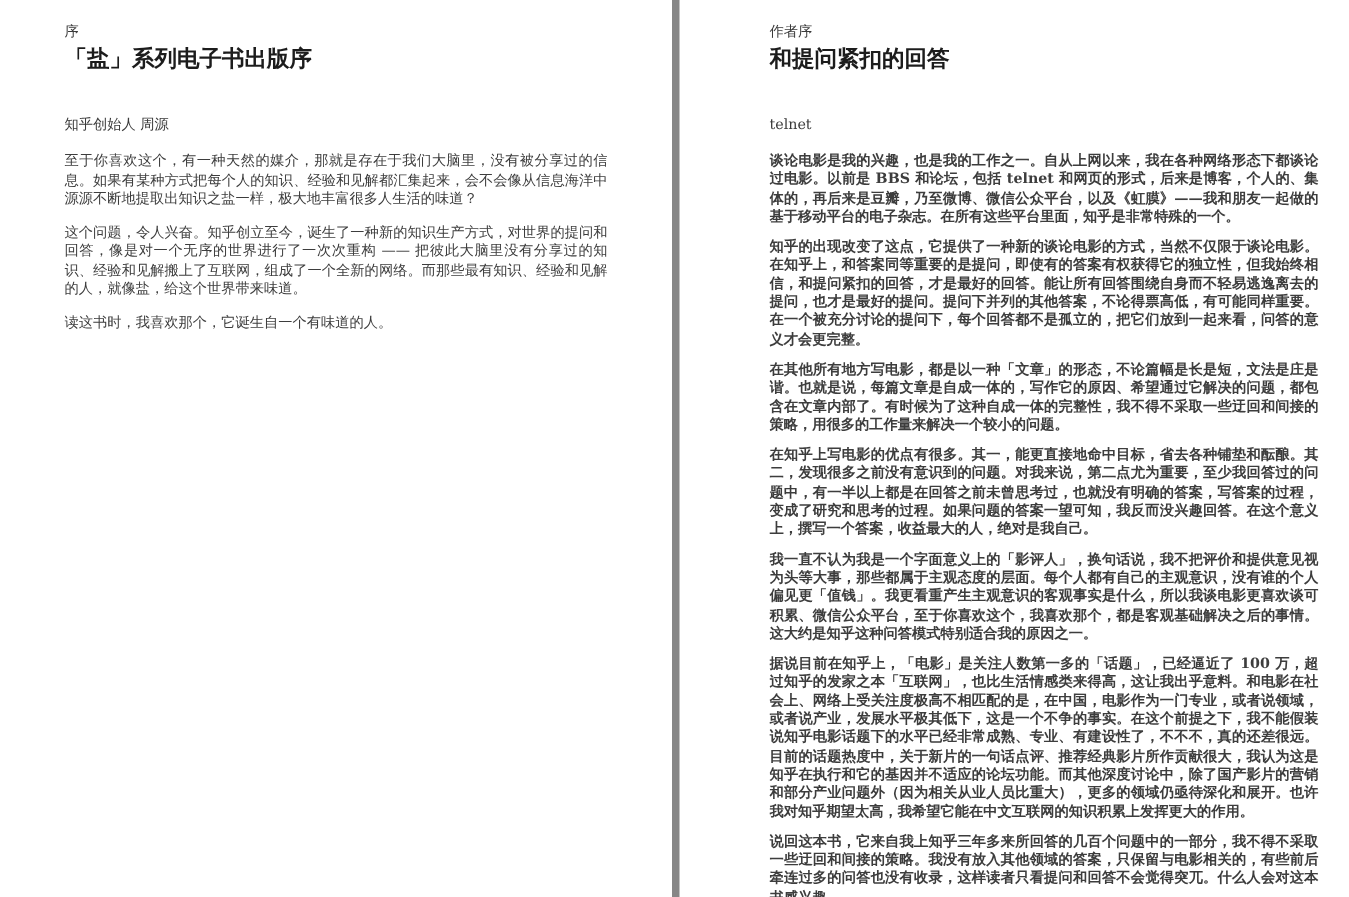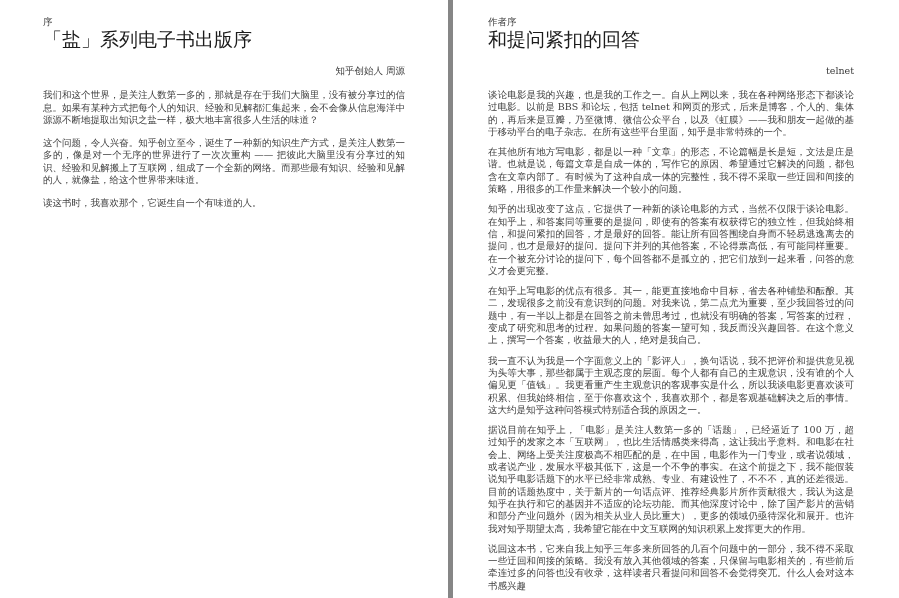--- a/index.html
+++ b/index.html
@@ -20,80 +20,80 @@
     width: 5px; height: 598px;
     background: #868686;
   }
   .page {
     position: absolute; top: 0;
     height: 598px;
     overflow: hidden;
     color: #3d3d3d;
   }
   .page-left  { left: 43px;  width: 362px; }
-  .page-right { left: 488px; width: 366px; }
+  .page-right { left: 513px; width: 366px; }
   .kicker {
     margin-top: 16px;
     font-size: 9.5px;
     line-height: 12px;
     color: #3a3a3a;
   }
   .title {
     margin-top: 3px;
-    font-size: 19px;
+    font-size: 15px;
     line-height: 17px;
-    font-weight: 400;
+    font-weight: 700;
     color: #1c1c1c;
   }
   .byline {
-    margin-top: 17px;
+    margin-top: 30px;
     margin-bottom: 12px;
-    text-align: right;
     font-size: 9.5px;
     line-height: 12px;
     color: #3a3a3a;
   }
   .body p {
     font-size: 9.5px;
     line-height: 12.5px;
     text-align: justify;
     color: #3d3d3d;
     margin-bottom: 10px;
   }
   .page-right .body p {
     line-height: 12.3px;
     margin-bottom: 8px;
+    font-weight: bold;
   }
 </style>
 </head>
 <body>
 
 <div class="stage">
 
   <section class="page page-left">
     <div class="kicker">序</div>
     <h1 class="title">「盐」系列电子书出版序</h1>
     <div class="byline">知乎创始人 周源</div>
     <div class="body">
-      <p>我们和这个世界，是关注人数第一多的，那就是存在于我们大脑里，没有被分享过的信息。如果有某种方式把每个人的知识、经验和见解都汇集起来，会不会像从信息海洋中源源不断地提取出知识之盐一样，极大地丰富很多人生活的味道？</p>
-      <p>这个问题，令人兴奋。知乎创立至今，诞生了一种新的知识生产方式，是关注人数第一多的，像是对一个无序的世界进行了一次次重构 —— 把彼此大脑里没有分享过的知识、经验和见解搬上了互联网，组成了一个全新的网络。而那些最有知识、经验和见解的人，就像盐，给这个世界带来味道。</p>
+      <p>至于你喜欢这个，有一种天然的媒介，那就是存在于我们大脑里，没有被分享过的信息。如果有某种方式把每个人的知识、经验和见解都汇集起来，会不会像从信息海洋中源源不断地提取出知识之盐一样，极大地丰富很多人生活的味道？</p>
+      <p>这个问题，令人兴奋。知乎创立至今，诞生了一种新的知识生产方式，对世界的提问和回答，像是对一个无序的世界进行了一次次重构 —— 把彼此大脑里没有分享过的知识、经验和见解搬上了互联网，组成了一个全新的网络。而那些最有知识、经验和见解的人，就像盐，给这个世界带来味道。</p>
       <p>读这书时，我喜欢那个，它诞生自一个有味道的人。</p>
     </div>
   </section>
 
   <div class="divider"></div>
 
   <section class="page page-right">
     <div class="kicker">作者序</div>
     <h1 class="title">和提问紧扣的回答</h1>
     <div class="byline">telnet</div>
     <div class="body">
       <p>谈论电影是我的兴趣，也是我的工作之一。自从上网以来，我在各种网络形态下都谈论过电影。以前是 BBS 和论坛，包括 telnet 和网页的形式，后来是博客，个人的、集体的，再后来是豆瓣，乃至微博、微信公众平台，以及《虹膜》——我和朋友一起做的基于移动平台的电子杂志。在所有这些平台里面，知乎是非常特殊的一个。</p>
+      <p>知乎的出现改变了这点，它提供了一种新的谈论电影的方式，当然不仅限于谈论电影。在知乎上，和答案同等重要的是提问，即使有的答案有权获得它的独立性，但我始终相信，和提问紧扣的回答，才是最好的回答。能让所有回答围绕自身而不轻易逃逸离去的提问，也才是最好的提问。提问下并列的其他答案，不论得票高低，有可能同样重要。在一个被充分讨论的提问下，每个回答都不是孤立的，把它们放到一起来看，问答的意义才会更完整。</p>
       <p>在其他所有地方写电影，都是以一种「文章」的形态，不论篇幅是长是短，文法是庄是谐。也就是说，每篇文章是自成一体的，写作它的原因、希望通过它解决的问题，都包含在文章内部了。有时候为了这种自成一体的完整性，我不得不采取一些迂回和间接的策略，用很多的工作量来解决一个较小的问题。</p>
-      <p>知乎的出现改变了这点，它提供了一种新的谈论电影的方式，当然不仅限于谈论电影。在知乎上，和答案同等重要的是提问，即使有的答案有权获得它的独立性，但我始终相信，和提问紧扣的回答，才是最好的回答。能让所有回答围绕自身而不轻易逃逸离去的提问，也才是最好的提问。提问下并列的其他答案，不论得票高低，有可能同样重要。在一个被充分讨论的提问下，每个回答都不是孤立的，把它们放到一起来看，问答的意义才会更完整。</p>
       <p>在知乎上写电影的优点有很多。其一，能更直接地命中目标，省去各种铺垫和酝酿。其二，发现很多之前没有意识到的问题。对我来说，第二点尤为重要，至少我回答过的问题中，有一半以上都是在回答之前未曾思考过，也就没有明确的答案，写答案的过程，变成了研究和思考的过程。如果问题的答案一望可知，我反而没兴趣回答。在这个意义上，撰写一个答案，收益最大的人，绝对是我自己。</p>
-      <p>我一直不认为我是一个字面意义上的「影评人」，换句话说，我不把评价和提供意见视为头等大事，那些都属于主观态度的层面。每个人都有自己的主观意识，没有谁的个人偏见更「值钱」。我更看重产生主观意识的客观事实是什么，所以我谈电影更喜欢谈可积累、但我始终相信，至于你喜欢这个，我喜欢那个，都是客观基础解决之后的事情。这大约是知乎这种问答模式特别适合我的原因之一。</p>
+      <p>我一直不认为我是一个字面意义上的「影评人」，换句话说，我不把评价和提供意见视为头等大事，那些都属于主观态度的层面。每个人都有自己的主观意识，没有谁的个人偏见更「值钱」。我更看重产生主观意识的客观事实是什么，所以我谈电影更喜欢谈可积累、微信公众平台，至于你喜欢这个，我喜欢那个，都是客观基础解决之后的事情。这大约是知乎这种问答模式特别适合我的原因之一。</p>
       <p>据说目前在知乎上，「电影」是关注人数第一多的「话题」，已经逼近了 100 万，超过知乎的发家之本「互联网」，也比生活情感类来得高，这让我出乎意料。和电影在社会上、网络上受关注度极高不相匹配的是，在中国，电影作为一门专业，或者说领域，或者说产业，发展水平极其低下，这是一个不争的事实。在这个前提之下，我不能假装说知乎电影话题下的水平已经非常成熟、专业、有建设性了，不不不，真的还差很远。目前的话题热度中，关于新片的一句话点评、推荐经典影片所作贡献很大，我认为这是知乎在执行和它的基因并不适应的论坛功能。而其他深度讨论中，除了国产影片的营销和部分产业问题外（因为相关从业人员比重大），更多的领域仍亟待深化和展开。也许我对知乎期望太高，我希望它能在中文互联网的知识积累上发挥更大的作用。</p>
       <p>说回这本书，它来自我上知乎三年多来所回答的几百个问题中的一部分，我不得不采取一些迂回和间接的策略。我没有放入其他领域的答案，只保留与电影相关的，有些前后牵连过多的问答也没有收录，这样读者只看提问和回答不会觉得突兀。什么人会对这本书感兴趣</p>
     </div>
   </section>
 
 </div>
 
 </body></html>

